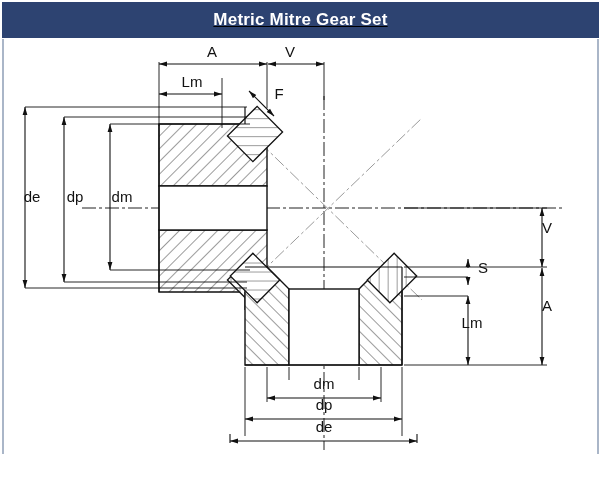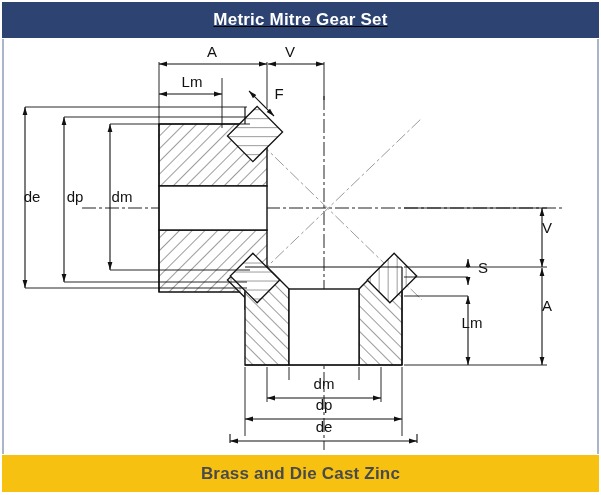--- a/index.html
+++ b/index.html
@@ -209,17 +209,14 @@
           <text x="481" y="273" text-anchor="middle" class="dimlabel">S</text>
           <text x="545" y="311" text-anchor="middle" class="dimlabel">A</text>
           <text x="470" y="328" text-anchor="middle" class="dimlabel">Lm</text>
           <text x="322" y="389" text-anchor="middle" class="dimlabel">dm</text>
           <text x="322" y="410" text-anchor="middle" class="dimlabel">dp</text>
           <text x="322" y="432" text-anchor="middle" class="dimlabel">de</text>
         </g>
     </svg>
   </div>
 
-  <div id="footer" style="background: rgb(246, 193, 17);">
-    <span id="footer-title" style="color: rgb(74, 74, 74);">Brass and Die Cast Zinc</span>
-  </div>
 
 </div>
 
 </body></html>

